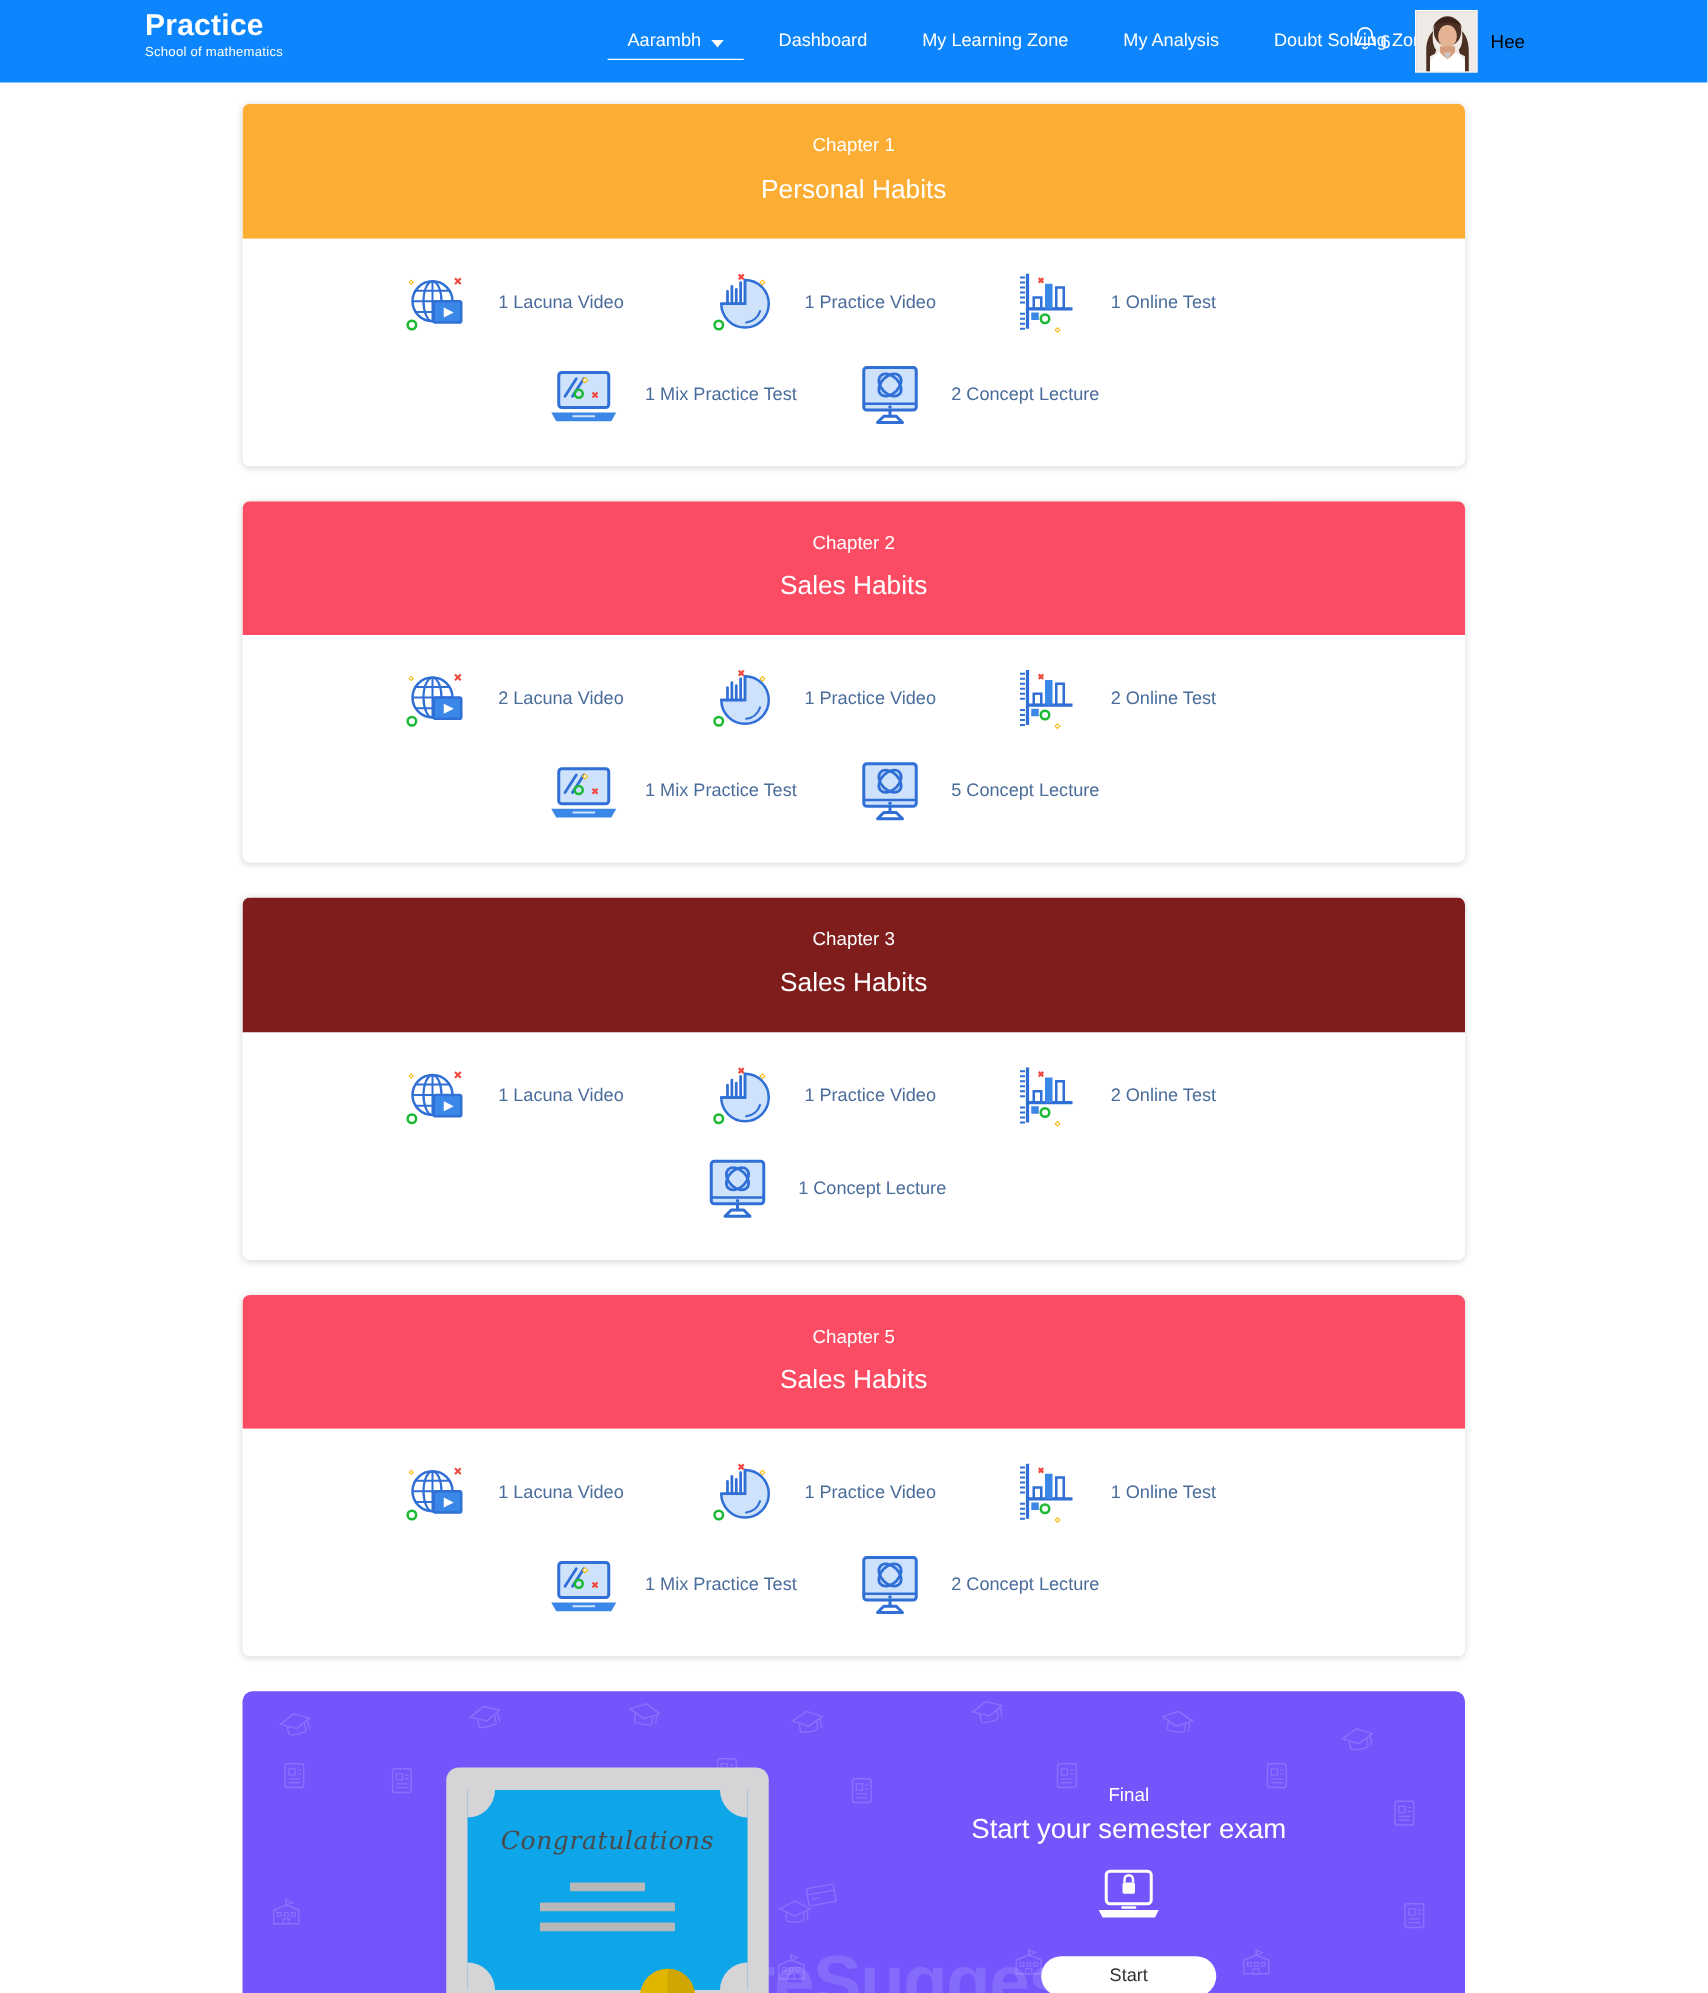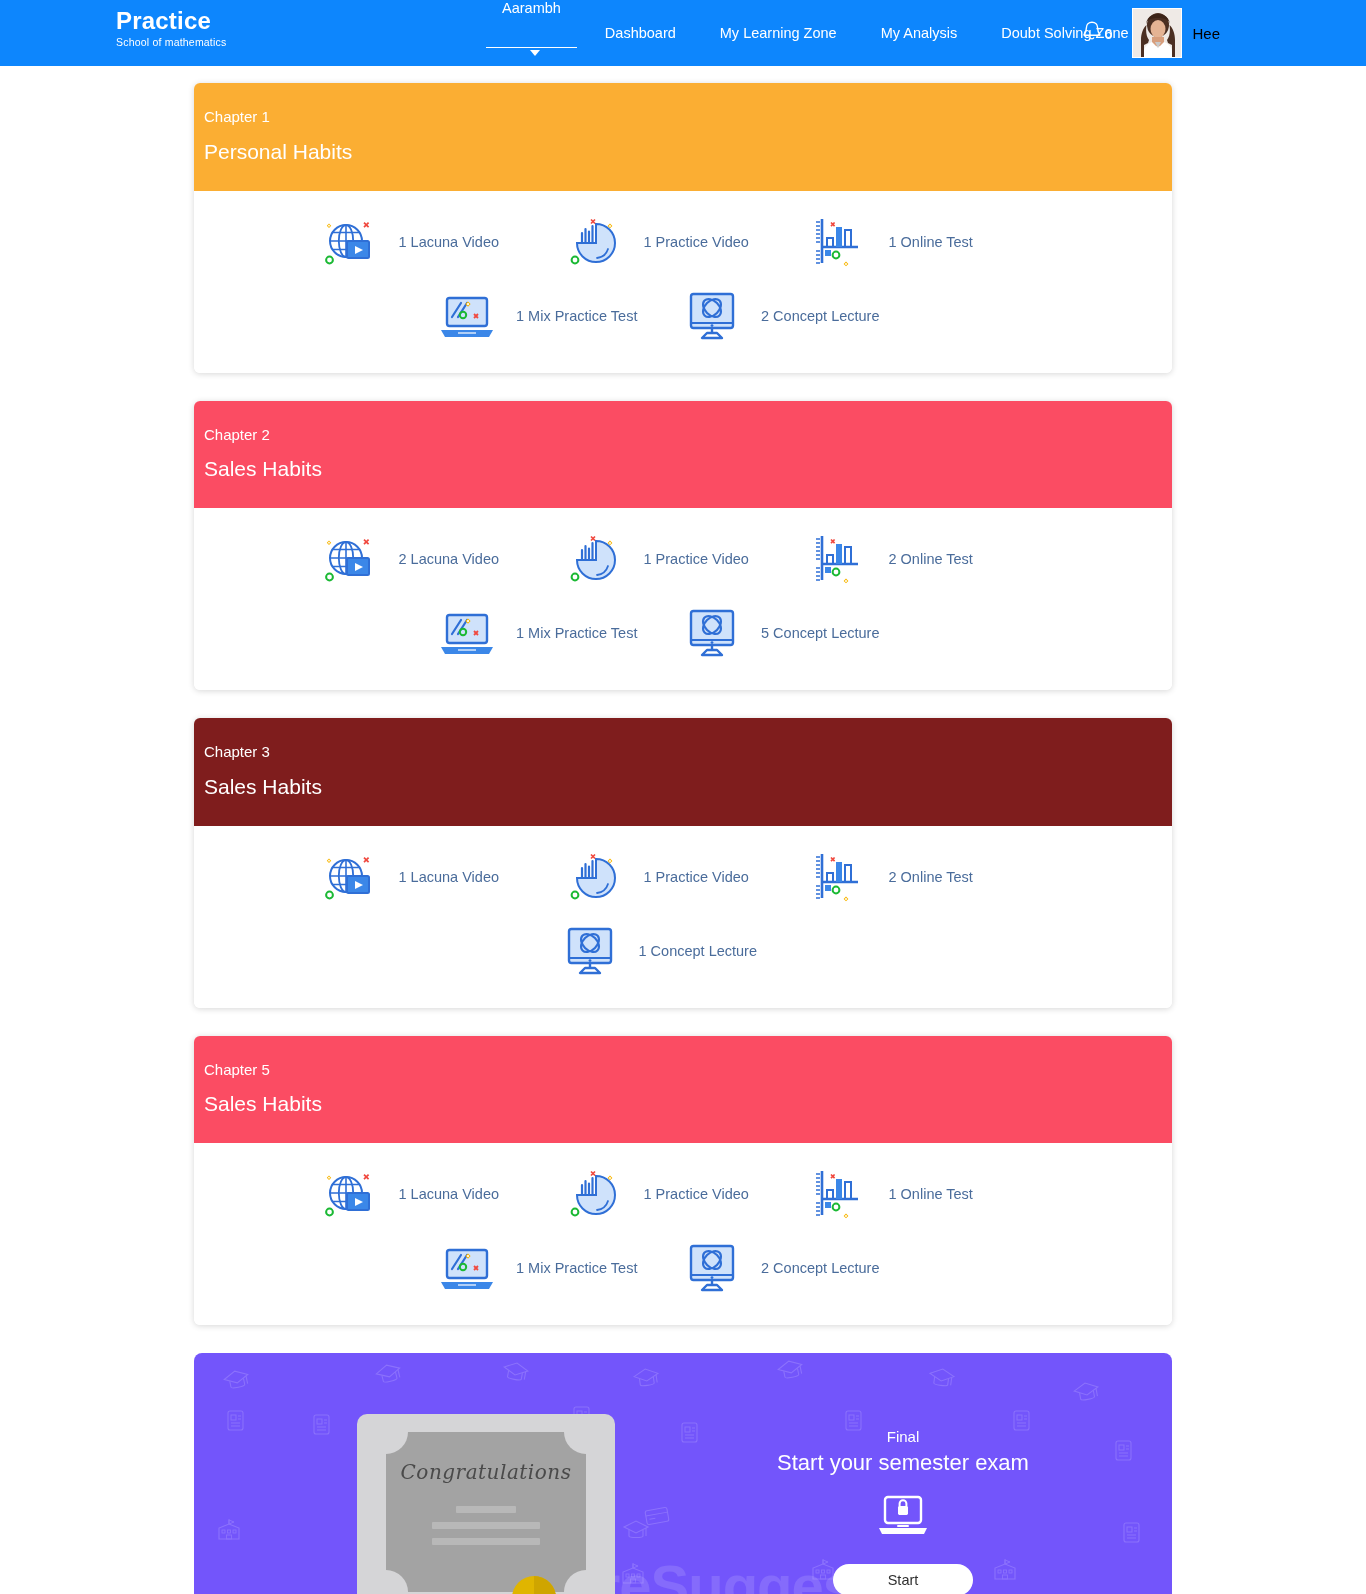--- a/index.html
+++ b/index.html
@@ -52,21 +52,21 @@
     color: #ffffff;
     font-size: 14.5px;
     padding: 0 22px;
     height: 66px;
     display: flex;
     align-items: center;
     cursor: pointer;
     white-space: nowrap;
     position: relative;
   }
-  .nav-item.active { flex-direction: column; gap: 32px; }
+  .nav-item.active { flex-direction: row; }
   .nav-item.active .underline {
     position: absolute;
     left: 6px; right: 6px;
     bottom: 18px;
     height: 1.5px;
     background: #fff;
   }
   .caret {
     display: inline-block;
     margin-left: 8px;
@@ -109,21 +109,21 @@
   .card {
     width: 978px;
     margin: 0 auto 28px auto;
     background: #fff;
     border-radius: 6px;
     box-shadow: 0 1px 6px rgba(0,0,0,0.16);
     overflow: hidden;
   }
   .card-header {
     padding: 26px 10px 28px 10px;
-    text-align: left;
+    text-align: center;
     color: #ffffff;
   }
   .card-header .chapter-no {
     font-size: 15px;
     font-weight: normal;
     line-height: 1.1;
   }
   .card-header .chapter-title {
     font-size: 21px;
     font-weight: normal;
@@ -198,22 +198,22 @@
     margin-left: 163px;
     width: 258px;
     height: 196px;
     background: #d5d5d7;
     border-radius: 10px;
     display: flex;
     align-items: center;
     justify-content: center;
   }
   .cert-inner {
-    width: 200px; height: 160px;
-    background: #a3a3a3;
+    width: 224px; height: 160px;
+    background: #0ea5e9;
     position: relative;
   }
   .cert-inner::before,
   .cert-inner::after {
     content:"";
     position: absolute;
     width: 22px; height: 22px;
     background: #d5d5d7;
   }
   .cert-inner::before { left: 0; top: 0; border-bottom-right-radius: 22px; }

